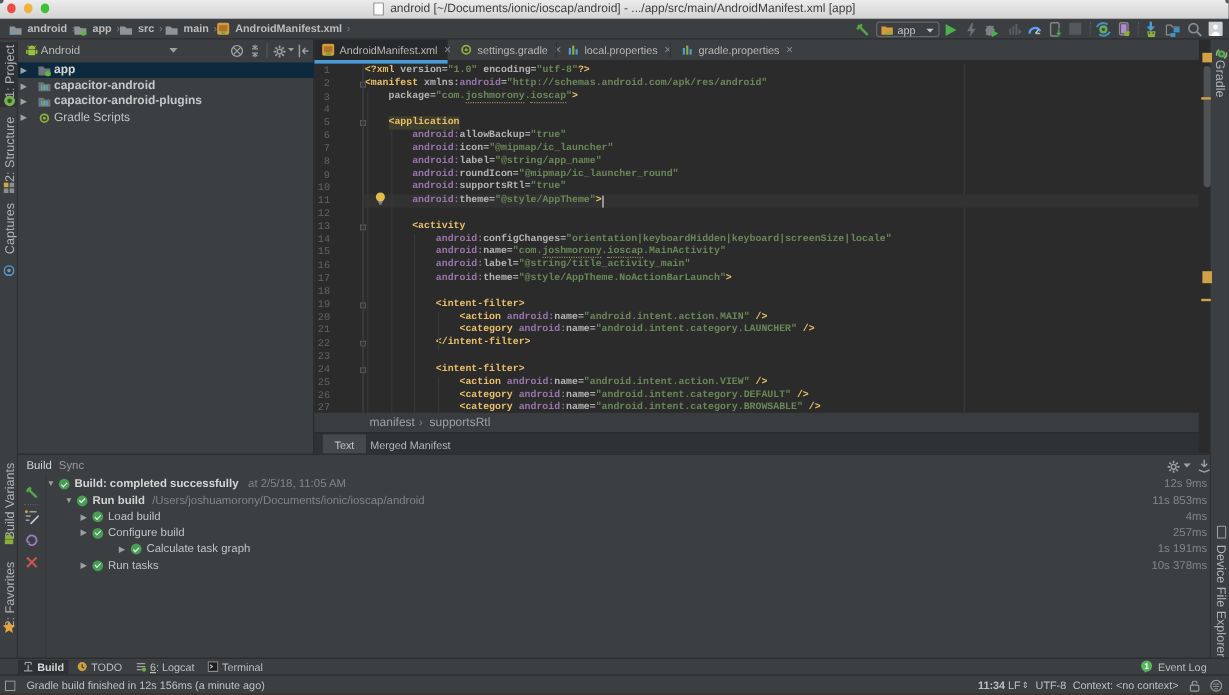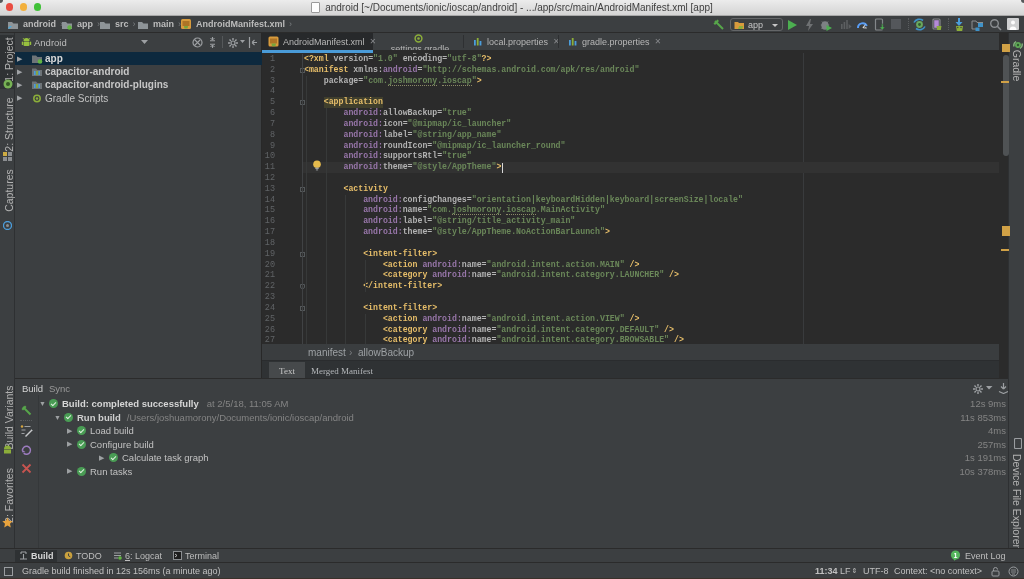--- a/index.html
+++ b/index.html
@@ -50,21 +50,21 @@
   .u { border-bottom:1px dotted #8a8a66; }
   #gutsep { position:absolute; left:39.5px; top:21px; width:1px; height:290px; background:#404244; }
   .guide { position:absolute; width:1px; background:#373939; }
   .fold { position:absolute; width:5px; height:5px; border:1px solid #54585a; background:#2b2b2b; }
   #curline { position:absolute; left:41px; top:129.2px; width:696px; height:10.82px; background:#323232; }
   #apphl { position:absolute; background:#403f2d; }
   #caret { position:absolute; width:1px; height:10px; background:#d8d8d8; }
 
   #ebread { position:absolute; left:0; top:311px; width:746px; height:16px; background:#3a3d3f; color:#9da1a4; font-size:10px; }
   #etabs { position:absolute; left:0; top:327px; width:746px; height:18px; background:#2f3234; border-top:1px solid #2a2c2e; }
-  .etab { position:absolute; top:1px; height:17px; display:flex; align-items:center; justify-content:center; font-size:9px; color:#b3b6b9;font-family:Liberation Serif, serif; }
+  .etab { position:absolute; top:1px; height:17px; display:flex; align-items:center; justify-content:center; font-size:9px; color:#b3b6b9; }
 
   
   #scroll { position:absolute; left:999px; top:33px; width:9px; height:345px; background:#2b2b2b; }
 
   
   #build { position:absolute; left:15px; top:378px; width:993px; height:170px; background:#3c3f41; border-top:1px solid #2b2b2b; }
   .brow { position:absolute; height:13.5px; display:flex; align-items:center; font-size:9.5px; color:#c2c2c2; }
   .btime { position:absolute; height:13.5px; display:flex; align-items:center; font-size:9.5px; color:#848484; }
   .barr { color:#9da0a2; font-size:7px; width:10px; }
   .chk { display:inline-block; width:9px; height:9px; border-radius:50%; background:#499C54; margin-right:4px; position:relative; }
@@ -323,21 +323,21 @@
   <div id="editor">
     <div id="tabbar">
       <div class="tab" style="left:0;width:111px;background:#27292b;">
         <svg width="11" height="11" style="margin-right:4px">
             <rect x="0.5" y="0.5" width="10" height="10" rx="1.5" fill="#d89b3d"></rect>
             <rect x="2" y="2.5" width="7" height="5" fill="#ad7426"></rect>
             <path d="M3.5 7.5 h4.5 l-0.6 2.8 h-3.4 z" fill="#77a63c"></path>
           </svg>
         AndroidManifest.xml<span class="x">✕</span>
       </div>
-      <div class="tab" style="left:115px;width:86px;flex-direction:column;">
+      <div class="tab" style="left:115px;width:86px;">
         <svg width="11" height="11" style="margin-right:4px">
             <circle cx="5.5" cy="5.5" r="3.4" fill="none" stroke="#8cae3a" stroke-width="1.5"></circle>
             <circle cx="5.5" cy="5.5" r="1.3" fill="#8cae3a"></circle>
           </svg>
         settings.gradle<span class="x">✕</span>
       </div>
       <div class="abs" style="left:201px;top:2px;width:1px;height:13px;background:#2e3032;"></div>
       <div class="tab" style="left:205px;width:91px;">
         <svg width="10" height="11" style="margin-right:4px">
             <rect x="1" y="4" width="1.8" height="5.5" fill="#4b9ddb"></rect>
@@ -370,21 +370,21 @@
 
     <svg class="abs" style="left:50px;top:126.5px;" width="10" height="11">
         <circle cx="5" cy="4.2" r="3.8" fill="#e5ba4c"></circle>
         <rect x="3.3" y="7.6" width="3.4" height="1.4" fill="#9a9da0"></rect>
         <rect x="3.9" y="9.4" width="2.2" height="1" fill="#9a9da0"></rect>
       </svg>
 
     <div id="ebread">
         <span style="position:absolute;left:46px;top:3px;">manifest</span>
         <span style="position:absolute;left:87px;top:3px;color:#7c7f82;">›</span>
-        <span style="position:absolute;left:96px;top:3px;">allowBackup</span>
+        <span style="position:absolute;left:96px;top:3px;">supportsRtl</span>
       </div>
     <div id="etabs">
       <div class="etab" style="left:7px;width:36px;background:#46494b;color:#c6c6c6;">Text</div>
       <div class="etab" style="left:43px;width:74px;">Merged Manifest</div>
     </div>
   </div>
 
   <div id="scroll">
     <div class="abs" style="left:3px;top:11px;width:8px;height:8px;background:#d1a146;"></div>
     <div class="abs" style="left:3.5px;top:22px;width:6px;height:101px;background:#4f5254;border-radius:3px;"></div>

